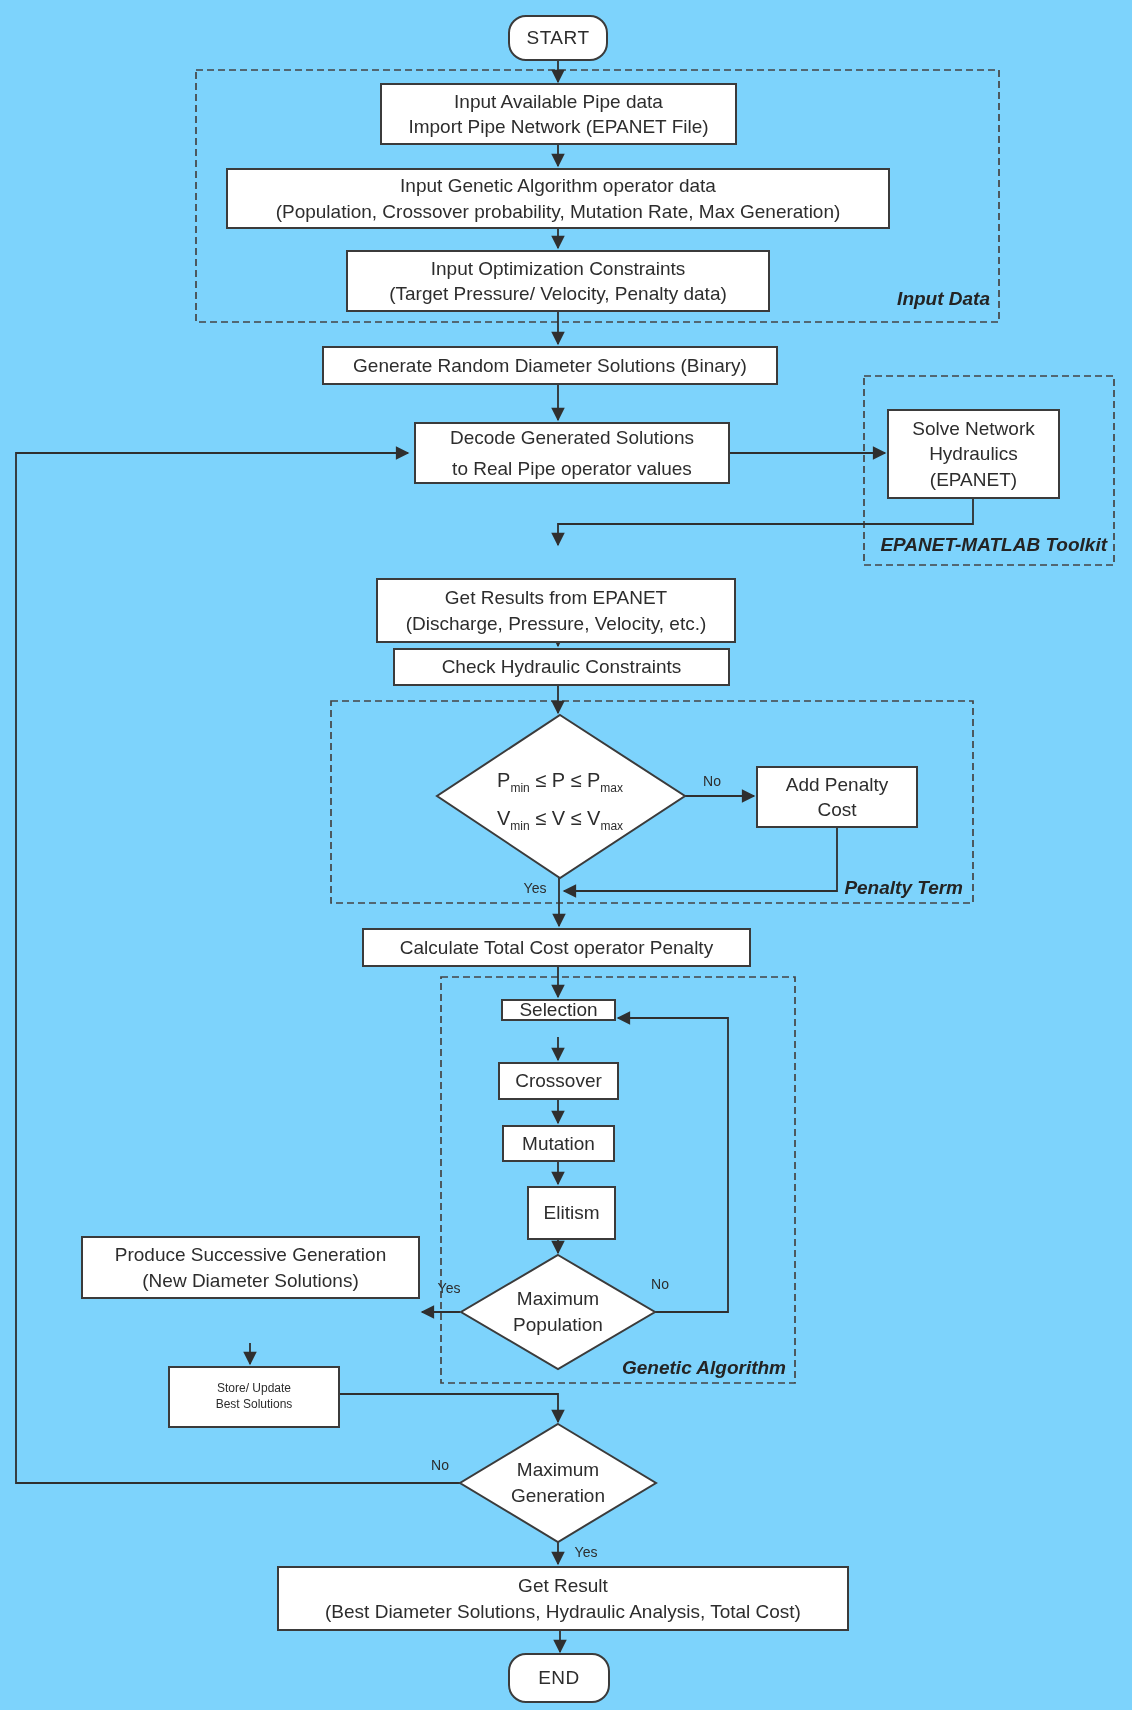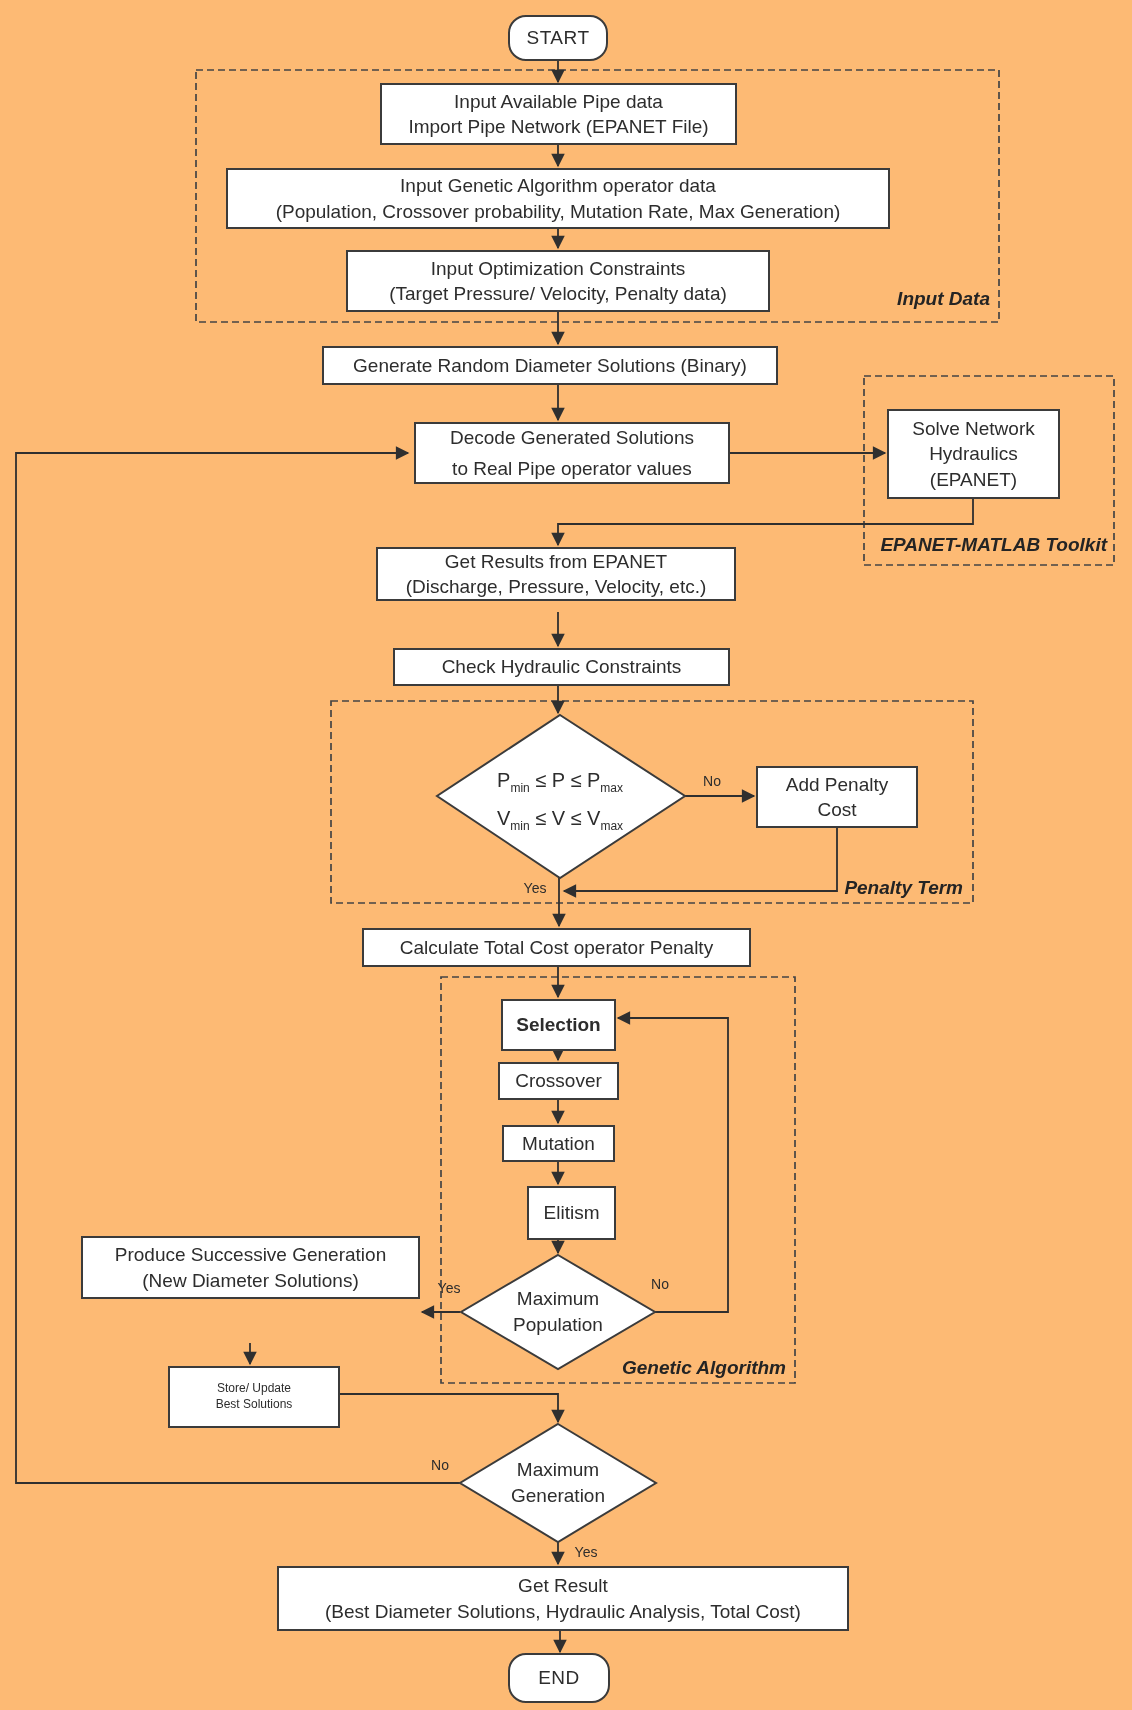--- a/index.html
+++ b/index.html
@@ -1,17 +1,17 @@
 <!DOCTYPE html>
 <html><head>
 <meta charset="utf-8">
 <style>
   html,body{margin:0;padding:0;background:#ffffff;}
   .canvas{
-    position:relative;width:1132px;height:1710px;background:#fdba74;
+    position:relative;width:1132px;height:1710px;background:#7dd3fc;
     font-family:"Liberation Sans",sans-serif;color:#2d2d2d;overflow:hidden;
   }
   svg.layer{position:absolute;left:0;top:0;width:1132px;height:1710px;}
   .node{
     position:absolute;box-sizing:border-box;background:#ffffff;
     border:2px solid #3b3b3b;display:flex;flex-direction:column;
     justify-content:center;align-items:center;text-align:center;
     font-size:19px;line-height:1.32;color:#2d2d2d;z-index:3;
   }
   .node span{display:block;white-space:nowrap;}
@@ -103,35 +103,35 @@
   </div>
   <div class="node" style="left:414px;top:422px;width:316px;height:62px;gap:6px;">
     <span>Decode Generated Solutions</span>
     <span>to Real Pipe operator values</span>
   </div>
   <div class="node" style="left:887px;top:409px;width:173px;height:90px;">
     <span>Solve Network</span>
     <span>Hydraulics</span>
     <span>(EPANET)</span>
   </div>
-  <div class="node" style="left:376px;top:547px;width:360px;height:54px;text-align:center;">
+  <div class="node" style="left:376px;top:578px;width:360px;height:65px;text-align:center;">
     <span>Get Results from EPANET</span>
     <span>(Discharge, Pressure, Velocity, etc.)</span>
   </div>
   <div class="node" style="left:393px;top:648px;width:337px;height:38px;">
     <span>Check Hydraulic Constraints</span>
   </div>
   <div class="node" style="left:756px;top:766px;width:162px;height:62px;">
     <span>Add Penalty</span>
     <span>Cost</span>
   </div>
   <div class="node" style="left:362px;top:928px;width:389px;height:39px;">
     <span>Calculate Total Cost operator Penalty</span>
   </div>
-  <div class="node" style="left:501px;top:999px;width:115px;height:52px;font-weight:bold;">
+  <div class="node" style="left:501px;top:999px;width:115px;height:22px;">
     <span>Selection</span>
   </div>
   <div class="node" style="left:498px;top:1062px;width:121px;height:38px;">
     <span>Crossover</span>
   </div>
   <div class="node" style="left:502px;top:1125px;width:113px;height:37px;">
     <span>Mutation</span>
   </div>
   <div class="node" style="left:527px;top:1186px;width:89px;height:54px;">
     <span>Elitism</span>

